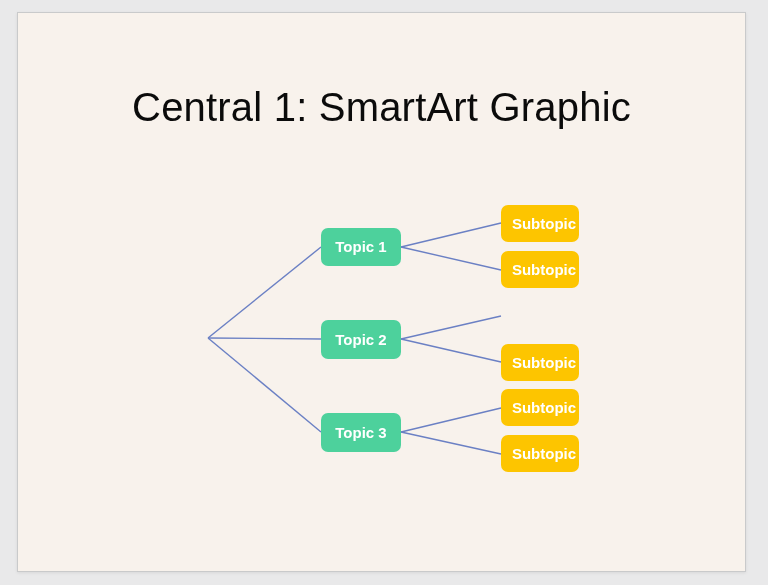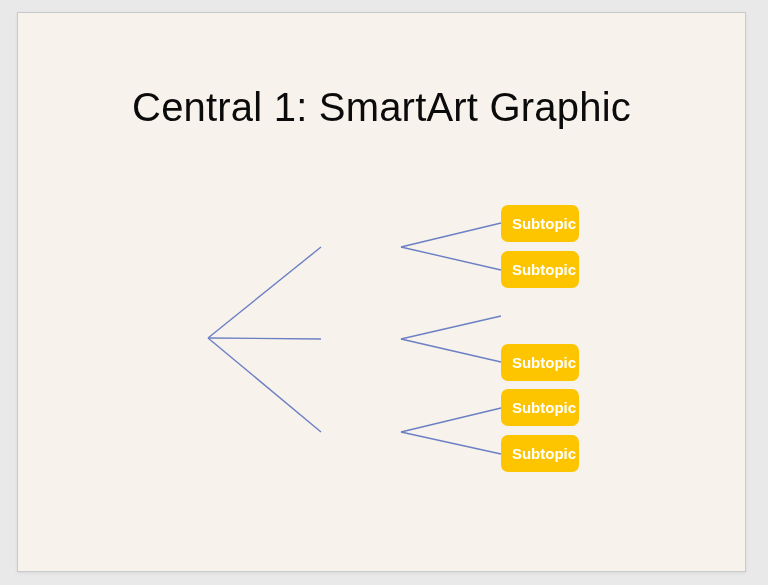--- a/index.html
+++ b/index.html
@@ -108,20 +108,23 @@
       <line x1="383" y1="234" x2="483" y2="257"></line>
 
       <line x1="383" y1="326" x2="483" y2="303"></line>
       <line x1="383" y1="326" x2="483" y2="349"></line>
 
       <line x1="383" y1="419" x2="483" y2="395"></line>
       <line x1="383" y1="419" x2="483" y2="441"></line>
     </svg>
 
 
+    <div class="node node-topic topic-0">Topic 1</div>
+    <div class="node node-topic topic-1">Topic 2</div>
+    <div class="node node-topic topic-2">Topic 3</div>
 
     <div class="node node-subtopic sub-0">Subtopic</div>
     <div class="node node-subtopic sub-1">Subtopic</div>
     <div class="node node-subtopic sub-3">Subtopic</div>
     <div class="node node-subtopic sub-4">Subtopic</div>
     <div class="node node-subtopic sub-5">Subtopic</div>
 
   </div>
 </div>
 

